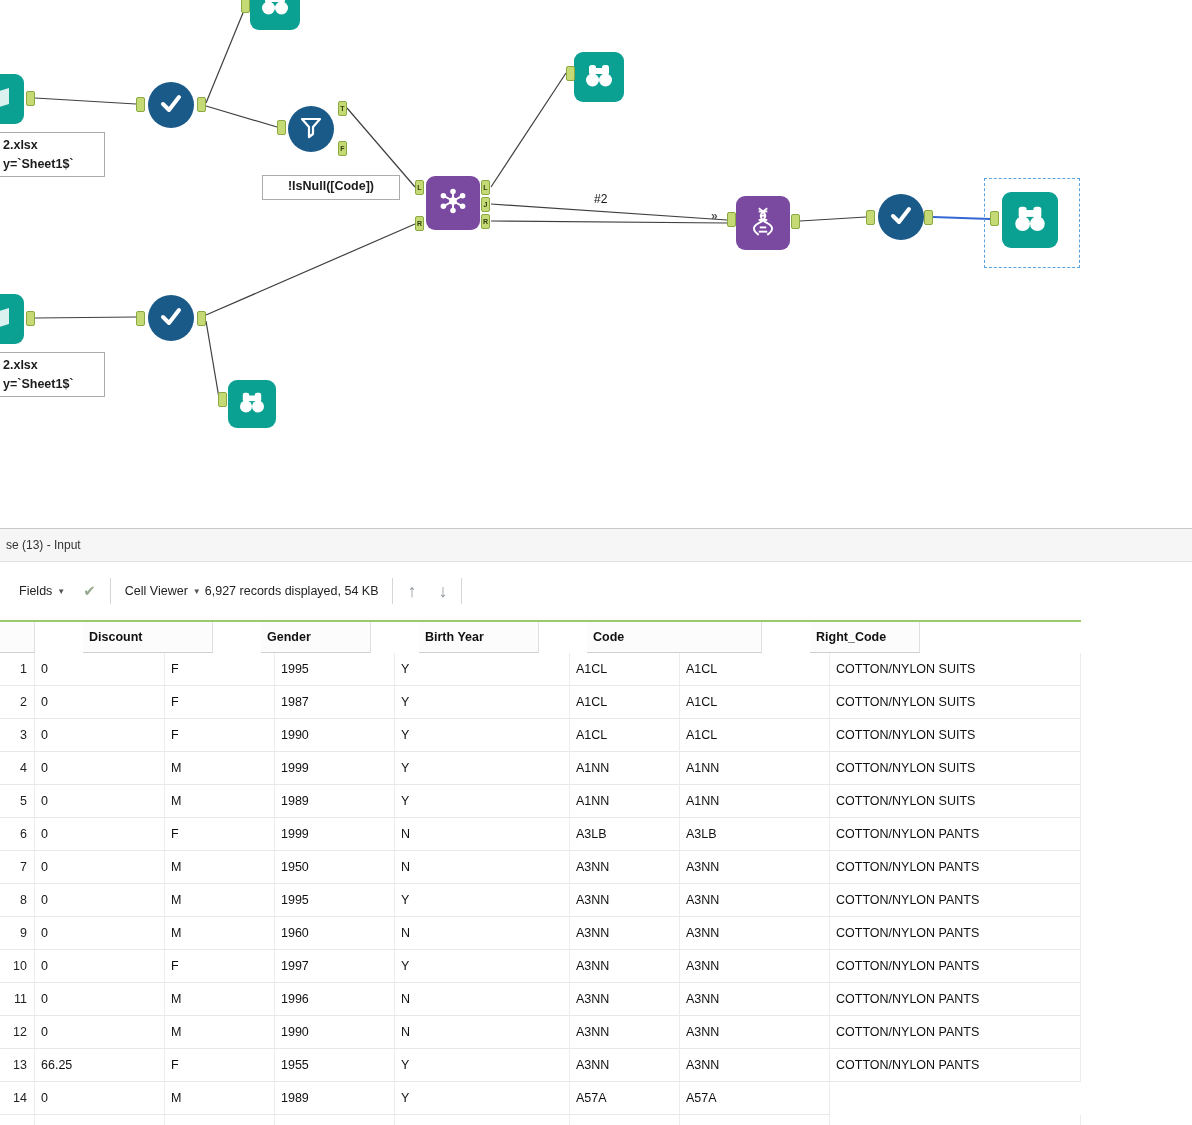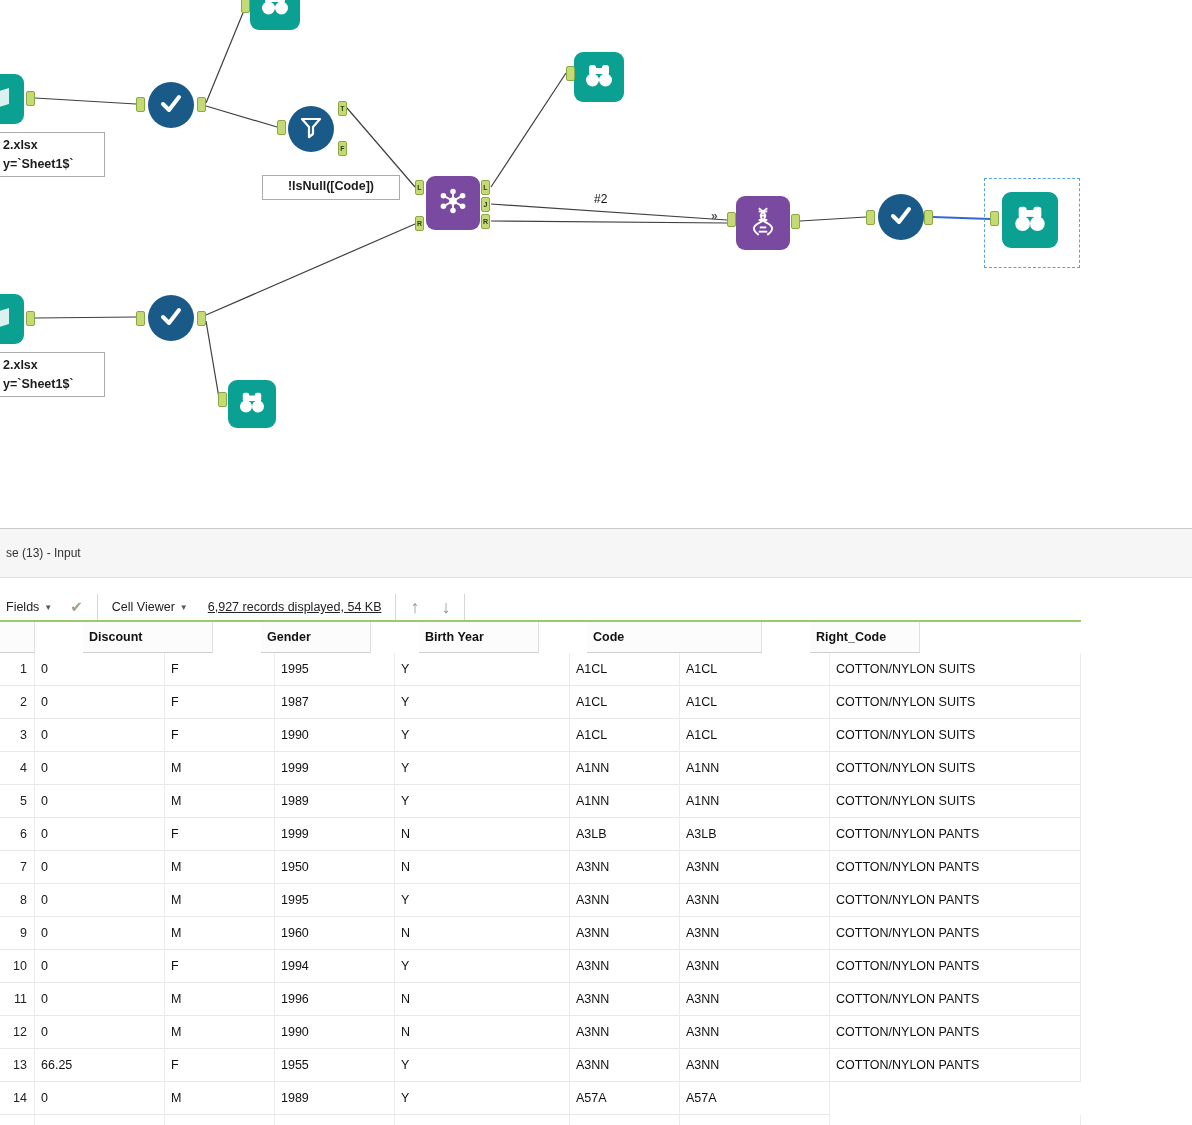--- a/index.html
+++ b/index.html
@@ -16,23 +16,23 @@
     display:flex;align-items:center;justify-content:center;line-height:1;}
   .ann{position:absolute;background:#fff;border:1px solid #ababab;color:#1c1c1c;font-weight:bold;
     font-size:12.5px;box-sizing:border-box;}
   .ann-input{left:-46px;width:151px;height:45px;padding:3px 6px 3px 48px;line-height:19px;}
   .ann-filter{left:262px;top:175px;width:138px;height:25px;padding:3px 8px;text-align:center;}
   .wire-label{position:absolute;font-size:12px;color:#111;}
   .multi-marker{position:absolute;font-size:12px;color:#555;font-weight:bold;letter-spacing:-2px;}
   .sel-box{position:absolute;border:1px dashed #5AA2E0;}
   
   #panel{position:absolute;top:528px;left:0;width:1192px;height:597px;background:#fff;}
-  #titlebar{height:50px;background:#f6f6f6;border-top:1px solid #c9c9c9;border-bottom:1px solid #e2e2e2;
+  #titlebar{height:34px;background:#f6f6f6;border-top:1px solid #c9c9c9;border-bottom:1px solid #e2e2e2;
     display:flex;align-items:center;padding-left:6px;font-size:12px;color:#333;box-sizing:border-box;}
-  #toolbar{height:58px;display:flex;align-items:center;padding-left:6px;font-size:12.5px;color:#222;}
+  #toolbar{height:58px;display:flex;align-items:center;padding-left:19px;font-size:12.5px;color:#222;}
   .tb-btn{display:flex;align-items:center;gap:5px;cursor:default;}
   .caret{font-size:8px;color:#555;}
   .tb-sep{width:1px;height:26px;background:#d6d6d6;margin:0 14px;}
   .tb-check{color:#93a88c;font-size:15px;margin-left:18px;}
   .tb-arrow{font-size:18px;color:#8e979e;font-weight:bold;}
   
   #grid{position:absolute;top:92px;left:0;right:0;bottom:0;overflow:hidden;
     --cols:35px 130px 110px 120px 175px 110px 150px 251px;}
   .gaccent{position:absolute;top:0;left:0;width:1081px;height:2px;background:#9CC96B;}
   .ghead{position:absolute;top:2px;left:0;display:grid;grid-template-columns:var(--cols);gap:48px;}
@@ -265,21 +265,21 @@
     <div class="tb-btn">
       <span>Fields</span>
       <span class="caret">▼</span>
     </div>
     <span class="tb-check">✔</span>
     <div class="tb-sep"></div>
     <div class="tb-btn">
       <span>Cell Viewer</span>
       <span class="caret">▼</span>
     </div>
-    <span style="margin-left:20px;text-decoration:underline;">6,927 records displayed, 54 KB</span>
+    <span style="margin-left:4px;">6,927 records displayed, 54 KB</span>
     <div class="tb-sep"></div>
     <span class="tb-arrow">↑</span>
     <span class="tb-arrow" style="margin-left:22px;">↓</span>
     <div class="tb-sep"></div>
   </div>
 
   <div id="grid">
     <div class="gaccent"></div>
     <div class="ghead">
       <div class="hcell num"></div>
@@ -377,21 +377,21 @@
           <div class="cell">1960</div>
           <div class="cell">N</div>
           <div class="cell">A3NN</div>
           <div class="cell">A3NN</div>
           <div class="cell">COTTON/NYLON PANTS</div>
         </div>
         <div class="grow">
           <div class="cell num">10</div>
           <div class="cell">0</div>
           <div class="cell">F</div>
-          <div class="cell">1994</div>
+          <div class="cell">1997</div>
           <div class="cell">Y</div>
           <div class="cell">A3NN</div>
           <div class="cell">A3NN</div>
           <div class="cell">COTTON/NYLON PANTS</div>
         </div>
         <div class="grow">
           <div class="cell num">11</div>
           <div class="cell">0</div>
           <div class="cell">M</div>
           <div class="cell">1996</div>

